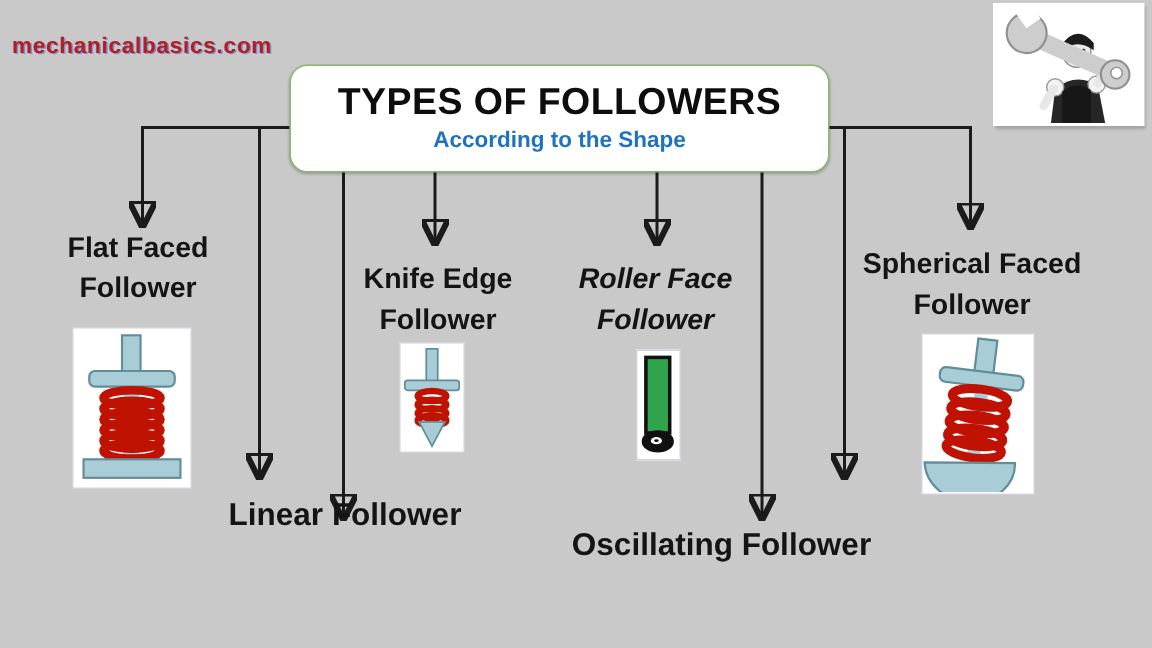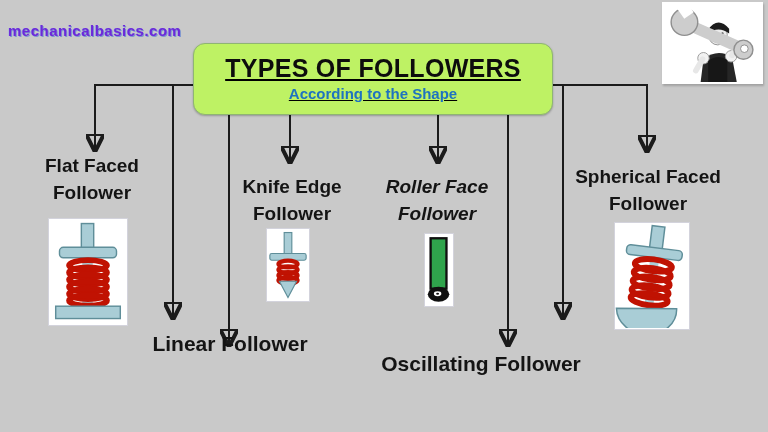--- a/index.html
+++ b/index.html
@@ -8,32 +8,32 @@
     width:768px;height:432px;
     background:#c9c9c9;
     font-family:"Liberation Sans", sans-serif;
     overflow:hidden;
   }
   .abs{position:absolute;}
   
   #watermark{
     left:8px;top:22px;
     font-size:15px;font-weight:bold;
-    color:#6d28d9;
+    color:#b91c1c;
     letter-spacing:0.5px;
     text-shadow:1px 1px 0 #7d95cf, -0.5px 0 0 #9db4e2;
   }
   
   #title-box{
     left:193px;top:43px;width:358px;height:70px;
-    background:#bef264;
+    background:#ffffff;
     border:1px solid #8fb573;
     border-radius:12px;
     box-shadow:0 1px 2px rgba(0,0,0,0.25);
-    display:flex;flex-direction:column;align-items:center;justify-content:center;text-decoration:underline;
+    display:flex;flex-direction:column;align-items:center;justify-content:center;
   }
   #title-box .title{
     font-size:25px;font-weight:bold;color:#0d0d0d;letter-spacing:0.3px;line-height:28px;
   }
   #title-box .subtitle{
     font-size:15px;font-weight:bold;color:#1e73c0;line-height:20px;margin-top:2px;
   }
   
   #connectors{left:0;top:0;width:768px;height:432px;pointer-events:none;}
   #connectors path{stroke:#1b1b1b;stroke-width:2;fill:none;}

